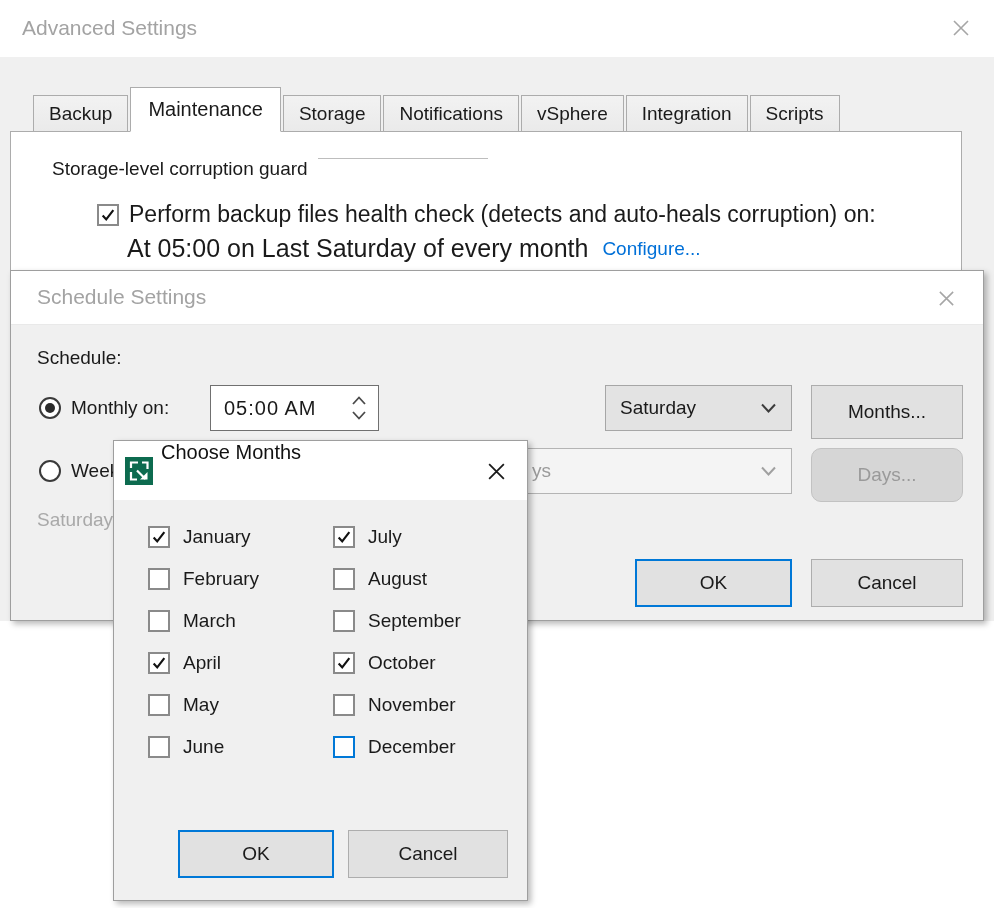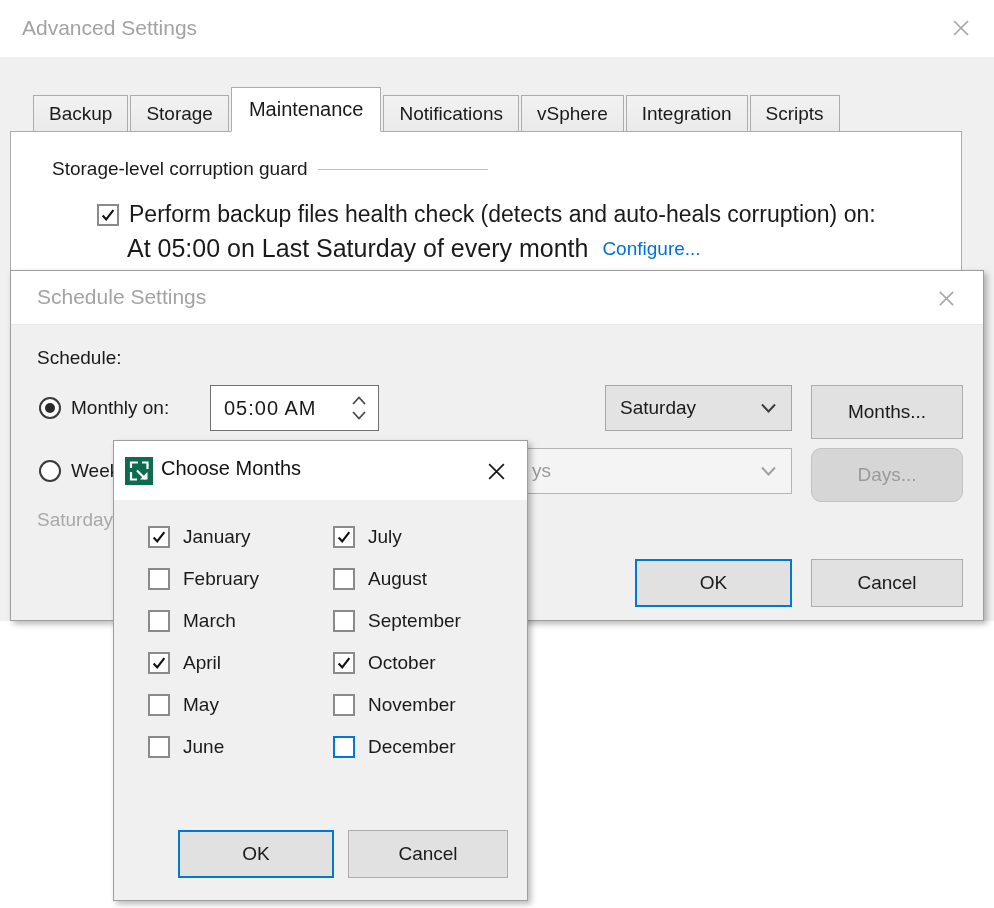--- a/index.html
+++ b/index.html
@@ -13,21 +13,21 @@
   .win-close { position:absolute; width:30px; height:30px; display:flex; align-items:center; justify-content:center; cursor:pointer; }
   .adv-close { right:18px; top:13px; }
   .adv-body { position:absolute; left:0; top:57px; width:994px; height:564px; background:#f0f0f0; }
 
   .tabstrip { position:absolute; left:33px; top:87px; height:45px; display:flex; align-items:flex-end; z-index:2; }
   .tab { height:37px; padding:0 15px; margin-right:2px; display:flex; align-items:center;
     background:linear-gradient(#f2f2f2,#eaeaea); border:1px solid #acacac; font-size:19px; cursor:pointer; }
   .tab.active { height:45px; background:#fff; border-bottom:1px solid #fff; font-size:20px; padding:0 17px; position:relative; z-index:3; }
   .tab-panel { position:absolute; left:10px; top:131px; width:952px; height:182px; background:#fff; border:1px solid #acacac; z-index:1; }
 
-  .group-head { position:absolute; left:52px; top:158px; width:436px; display:flex; align-items:center; gap:10px; z-index:2; }
+  .group-head { position:absolute; left:52px; top:158px; width:436px; display:flex; align-items:flex-start; gap:10px; z-index:2; }
   .group-title { font-size:19px; white-space:nowrap; }
   .group-rule { flex:1; height:1px; background:#bdbdbd; min-width:30px; }
 
   .hc-row { position:absolute; left:97px; top:201px; display:flex; align-items:center; gap:10px; z-index:2; }
   .cb { width:22px; height:22px; background:#fff; border:2px solid #8a8a8a; display:flex; align-items:center; justify-content:center; flex:0 0 auto; cursor:pointer; }
   .cb.focused { border-color:var(--accent,#0078d7); }
   .cb svg { display:block; }
   .hc-label { font-size:23px; white-space:nowrap; }
   .hc-summary-row { position:absolute; left:127px; top:234px; display:flex; align-items:center; gap:14px; z-index:2; }
   .hc-summary { font-size:25px; white-space:nowrap; }
@@ -75,21 +75,21 @@
   .dd-days .dd-text { left:138px; }
   .btn-days { left:800px; top:177px; width:152px; }
   .sch-hint { position:absolute; left:26px; top:238px; font-size:19px; color:#a9a9a9; white-space:nowrap; }
   .sch-ok { left:624px; top:288px; width:157px; height:48px; }
   .sch-cancel { left:800px; top:288px; width:152px; height:48px; }
 
   
   .mo-dialog { left:113px; top:440px; width:415px; height:461px; z-index:10; }
   .mo-dialog .dlg-titlebar { height:60px; border-bottom:1px solid #f0f0f0; }
   .mo-icon { position:absolute; left:11px; top:16px; width:28px; height:28px; }
-  .mo-title { position:absolute; left:47px; top:16px; font-size:20px; color:#111; }
+  .mo-title { position:absolute; left:47px; top:0; font-size:20px; color:#111; }
   .mo-close { right:16px; top:15px; }
   .mo-col { position:absolute; top:85px; }
   .mo-col1 { left:34px; }
   .mo-col2 { left:219px; }
   .cb-row { display:flex; align-items:center; gap:13px; height:22px; margin-bottom:20px; cursor:pointer; }
   .cb-label { font-size:19px; white-space:nowrap; }
   .mo-ok { left:64px; top:389px; width:156px; height:48px; }
   .mo-cancel { left:234px; top:389px; width:160px; height:48px; }
 </style>
 </head>
@@ -102,22 +102,22 @@
     <div class="win-close adv-close">
       <svg width="20" height="20" viewBox="0 0 20 20">
           <path d="M3 3 L17 17 M17 3 L3 17" stroke="#a6a6a6" stroke-width="1.6" fill="none"></path>
         </svg>
     </div>
   </div>
   <div class="adv-body"></div>
 
   <div class="tabstrip" id="tabstrip">
       <div class="tab">Backup</div>
+      <div class="tab active">Maintenance</div>
       <div class="tab">Storage</div>
-      <div class="tab active">Maintenance</div>
       <div class="tab">Notifications</div>
       <div class="tab">vSphere</div>
       <div class="tab">Integration</div>
       <div class="tab">Scripts</div>
     </div>
   <div class="tab-panel"></div>
 
   <div class="group-head">
     <span class="group-title">Storage-level corruption guard</span>
     <div class="group-rule"></div>

